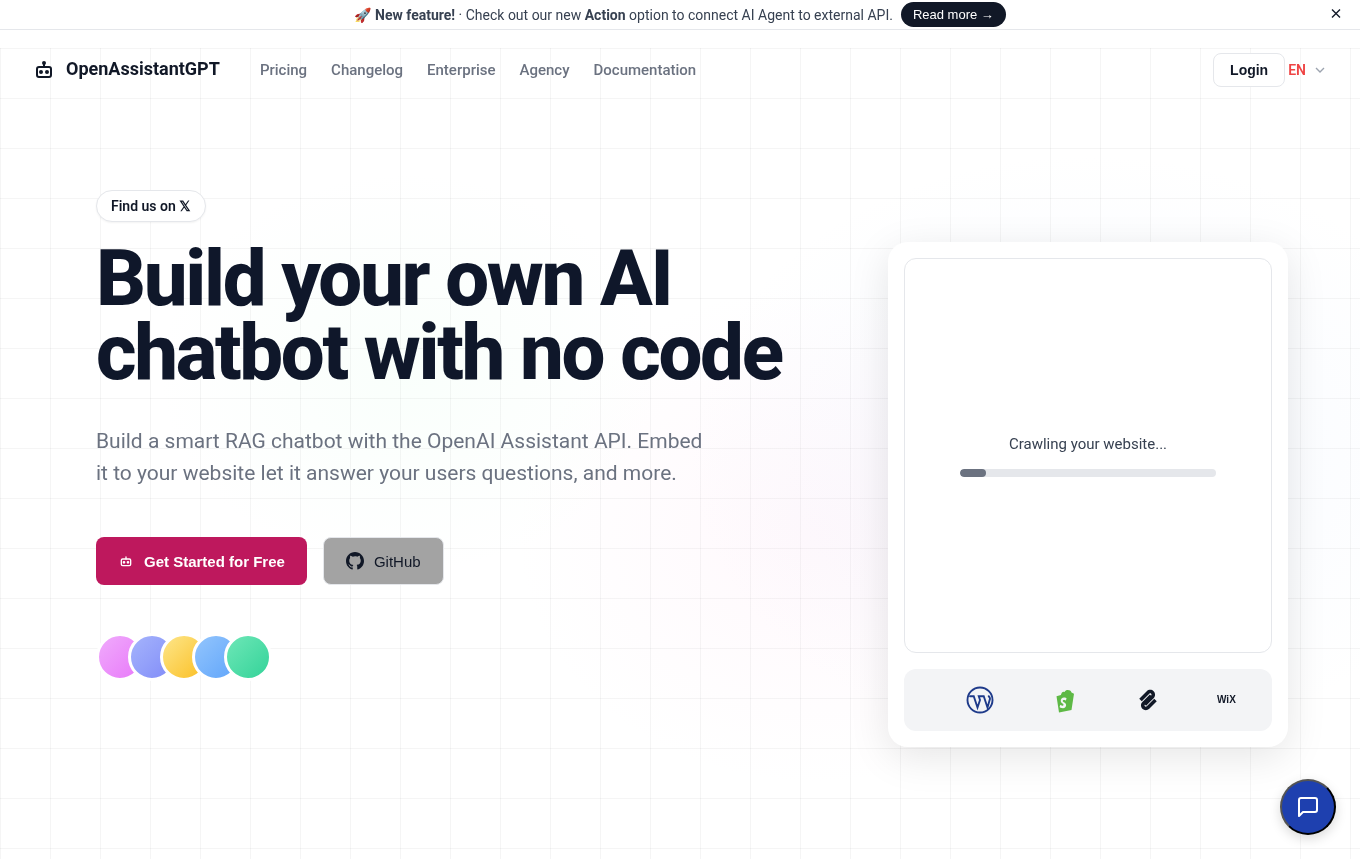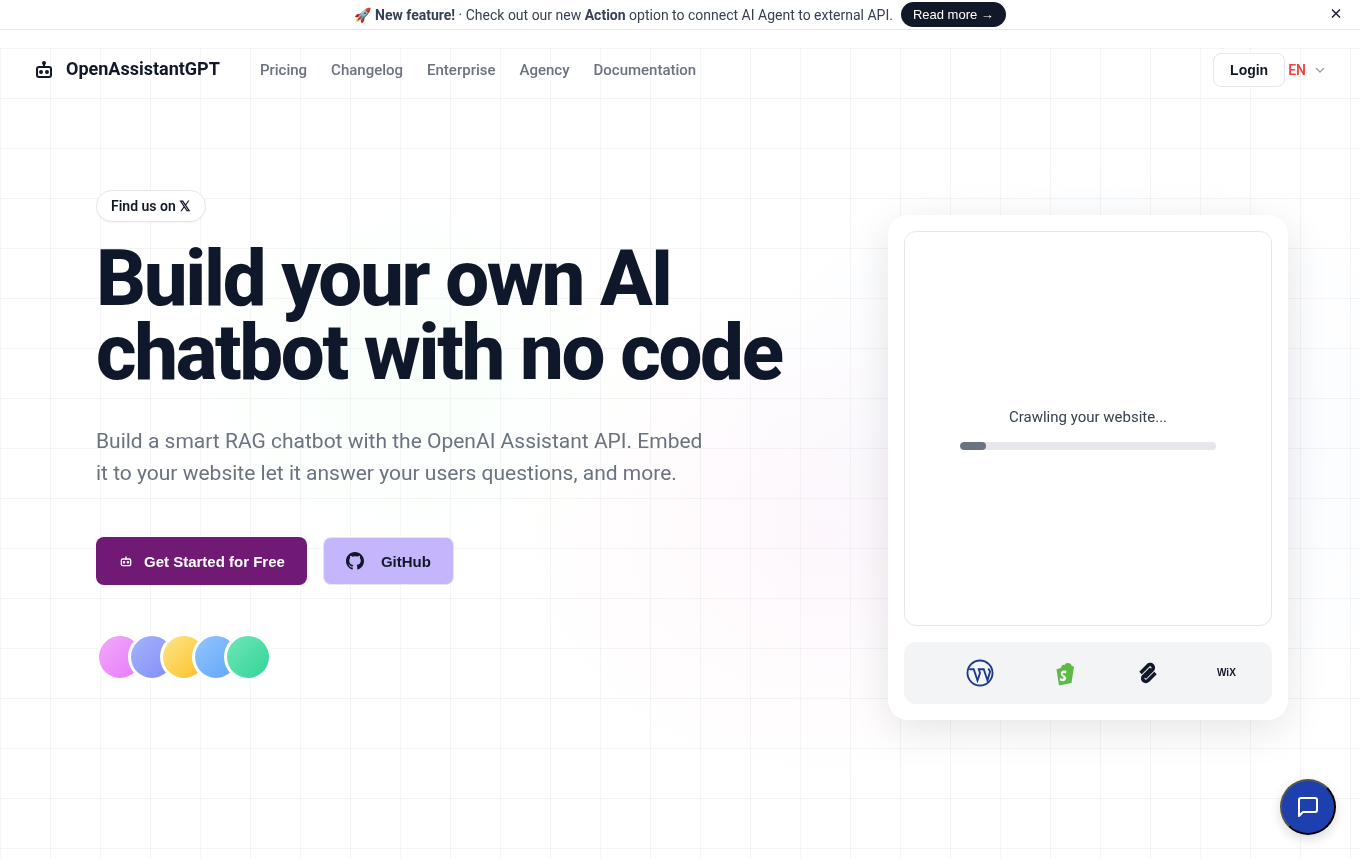--- a/index.html
+++ b/index.html
@@ -192,41 +192,41 @@
     .cta-row {
       display: flex;
       gap: 16px;
       margin-top: 48px;
     }
     
     .btn-primary {
       display: inline-flex;
       align-items: center;
       gap: 10px;
-      background: #701a75;
+      background: #be185d;
       color: #fff;
       border: none;
       border-radius: 8px;
       padding: 14px 22px;
       font-size: 15px;
       font-weight: 600;
       cursor: pointer;
     }
     
     .btn-secondary {
       display: inline-flex;
       align-items: center;
-      gap: 17px;
-      background: #c4b5fd;
+      gap: 10px;
+      background: #a3a3a3;
       color: #111827;
       border: 1px solid #e5e7eb;
       border-radius: 8px;
       padding: 14px 22px;
       font-size: 15px;
-      font-weight: 700;
+      font-weight: 400;
       cursor: pointer;
     }
     
     .social-proof {
       display: flex;
       align-items: center;
       gap: 20px;
       margin-top: 48px;
     }
     
@@ -263,21 +263,21 @@
     
     .used-by {
       font-size: 15px;
       color: #374151;
     }
     
     
     .right-col {
       position: absolute;
       right: 72px;
-      top: 25px;
+      top: 52px;
     }
     
     .demo-card {
       width: 400px;
       background: #fff;
       border-radius: 20px;
       padding: 16px;
       box-shadow: 0 10px 40px rgba(0,0,0,0.1);
     }
     

